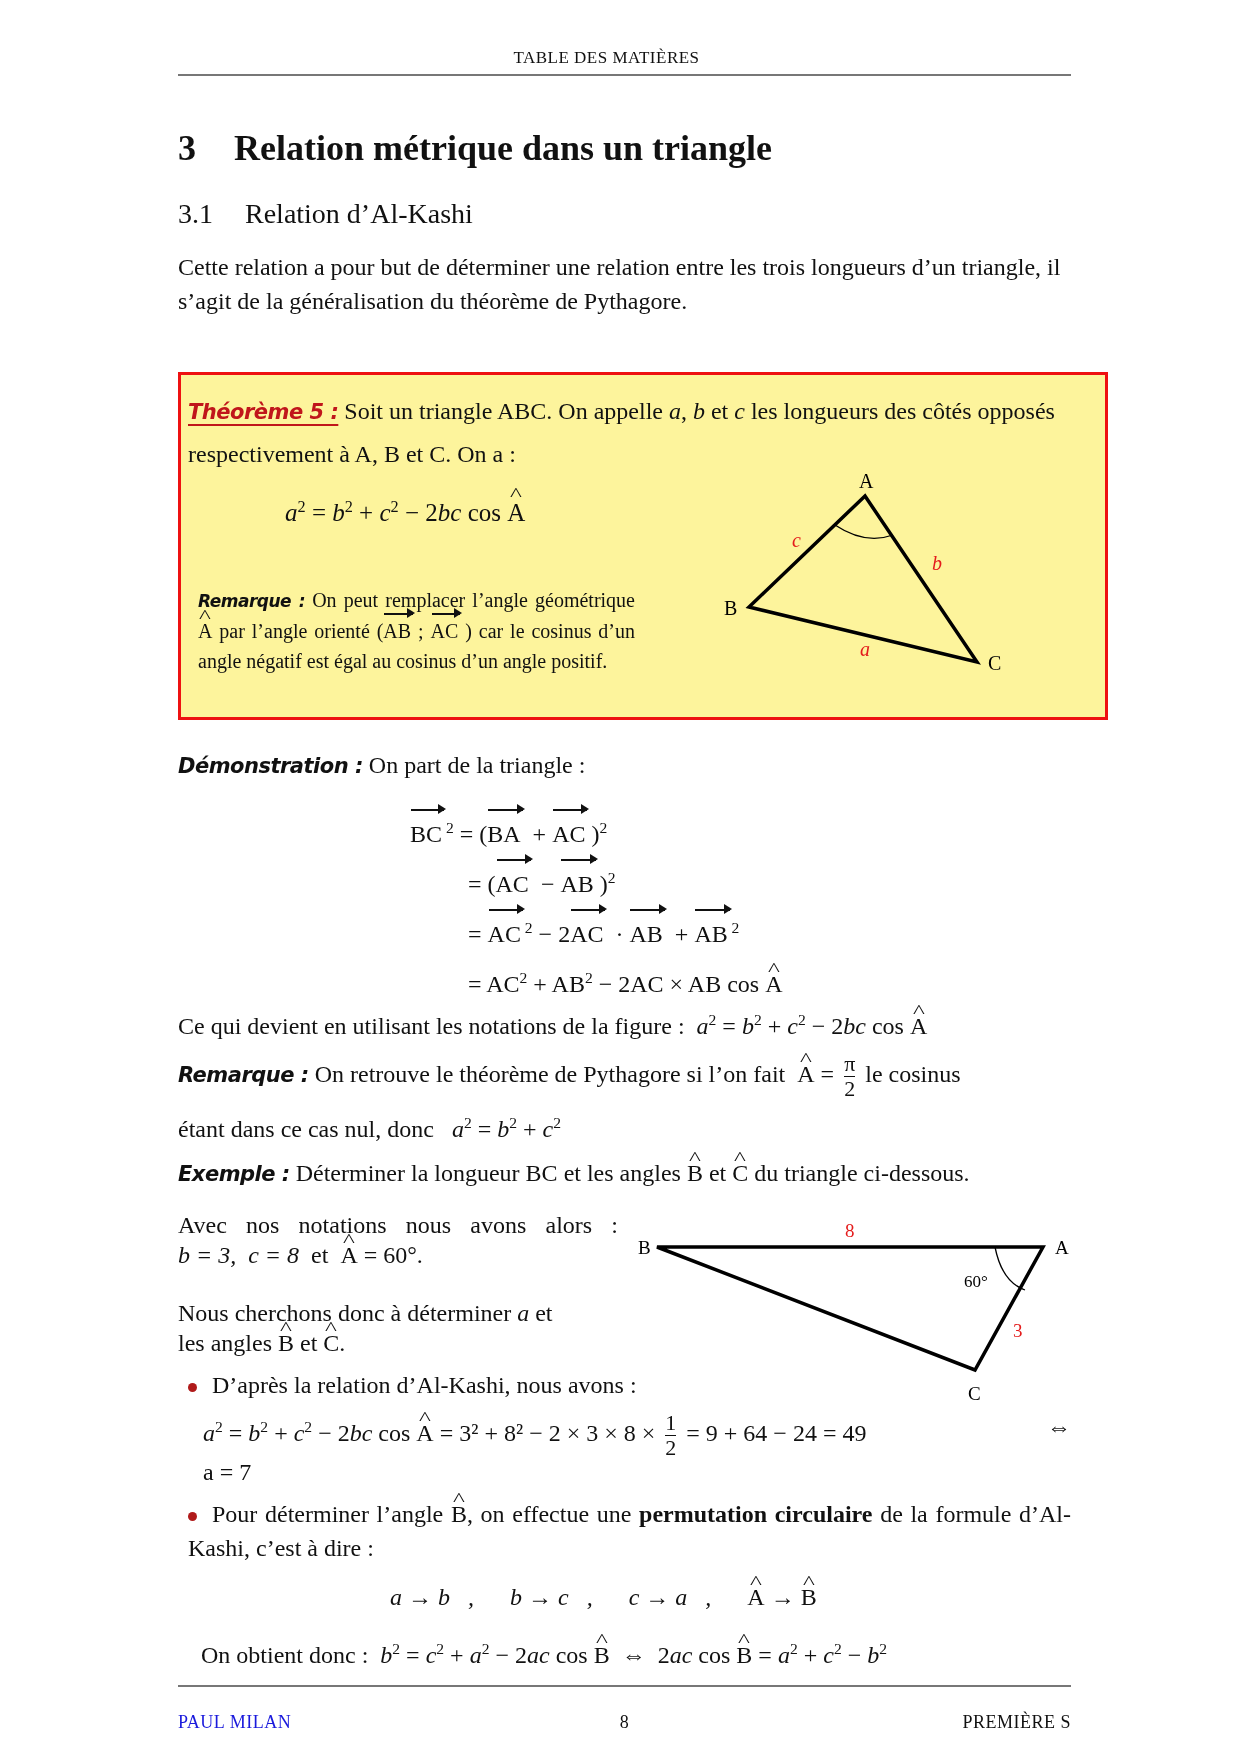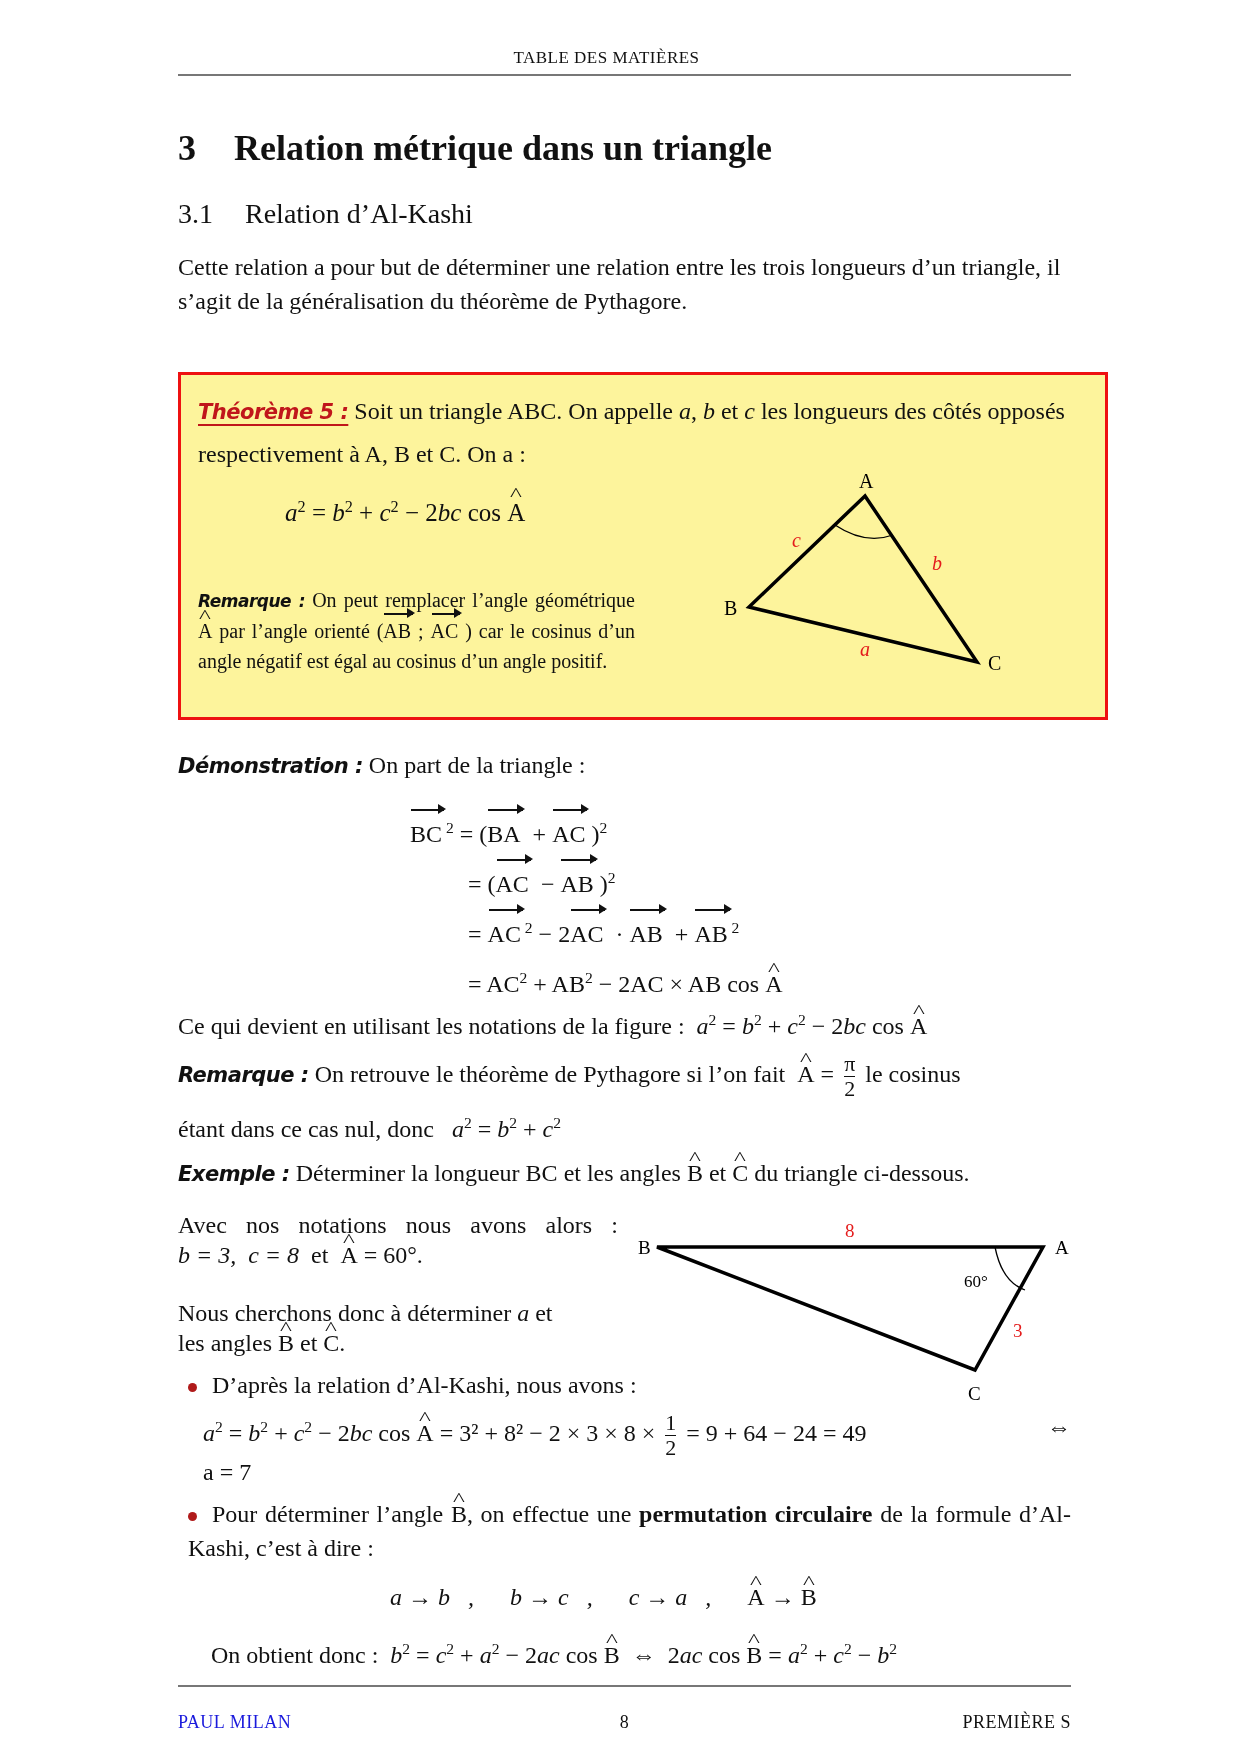--- a/index.html
+++ b/index.html
@@ -11,21 +11,21 @@
   .h1{left:178px;top:127px;font-size:36px;font-weight:bold;}
   .h1 .num{display:inline-block;width:56px;}
   .h2{left:178px;top:198px;font-size:28px;font-weight:normal;}
   .h2 .num{display:inline-block;width:67px;}
   .p{font-size:24px;line-height:34px;}
   .intro{left:178px;top:250px;width:893px;}
   i{font-style:italic;}
   .hand{font-family:"DejaVu Sans",sans-serif;font-style:italic;font-weight:bold;font-size:21px;letter-spacing:-0.5px;}
   .hand.red{color:#c0161b;text-decoration:underline;text-decoration-color:#c0161b;text-underline-offset:5px;}
   .box{left:178px;top:372px;width:930px;height:348px;background:#fdf49c;border:3px solid #ee1111;box-sizing:border-box;}
-  .thm{left:198px;top:390px;width:900px;}
+  .thm{left:188px;top:390px;width:900px;}
   .formula{font-size:25px;}
   .hat{position:relative;display:inline-block;}
   .hat::before{content:"^";position:absolute;left:50%;transform:translateX(-50%) scaleX(1.4);top:-14px;font-size:18px;}
   .vec{position:relative;display:inline-block;}
   .vec::before{content:"";position:absolute;left:1px;right:-2px;top:-3px;height:1.5px;background:#111;}
   .vec::after{content:"";position:absolute;right:-4px;top:-8px;border-left:8px solid #111;border-top:5px solid transparent;border-bottom:5px solid transparent;transform:rotate(0deg);width:0;height:0;}
   sup{font-size:65%;}
   .rem-small{left:198px;top:585px;width:437px;font-size:20px;line-height:30px;text-align:justify;}
   .demo-eqs{left:410px;top:806px;font-size:24px;line-height:44px;}
   .red{color:#e41c1c;}
@@ -173,21 +173,21 @@
   <span>de la formule d’Al-Kashi, c’est à dire :</span>
 </div>
 
 <div class="abs p" style="left:390px;top:1580px;">
   <i>a → b</i>&nbsp;&nbsp;&nbsp;<i>,</i>&nbsp;&nbsp;&nbsp;&nbsp;&nbsp;
   <i>b → c</i>&nbsp;&nbsp;&nbsp;<i>,</i>&nbsp;&nbsp;&nbsp;&nbsp;&nbsp;
   <i>c → a</i>&nbsp;&nbsp;&nbsp;<i>,</i>&nbsp;&nbsp;&nbsp;&nbsp;&nbsp;
   <span class="hat">A</span> <span>→</span> <span class="hat">B</span>
 </div>
 
-<div class="abs p" style="left:211px;top:1632px;">
+<div class="abs p" style="left:201px;top:1632px;">
   <span>On obtient donc :</span>&nbsp;
   <i>b</i><sup>2</sup> = <i>c</i><sup>2</sup> + <i>a</i><sup>2</sup> − 2<i>ac</i> cos <span class="hat">B</span>
   &nbsp;<span>⇔</span>&nbsp;
   2<i>ac</i> cos <span class="hat">B</span> = <i>a</i><sup>2</sup> + <i>c</i><sup>2</sup> − <i>b</i><sup>2</sup>
 </div>
 
 <div class="abs rule" style="top:1685px"></div>
 <div class="abs footer" style="left:178px;color:#1a1adc;">PAUL MILAN</div>
 <div class="abs footer" style="left:178px;width:893px;text-align:center;">8</div>
 <div class="abs footer" style="left:178px;width:893px;text-align:right;">PREMIÈRE S</div>

